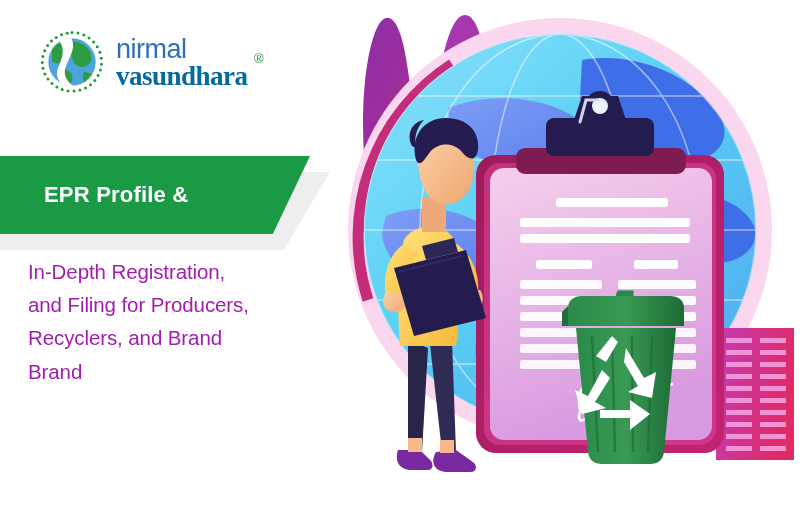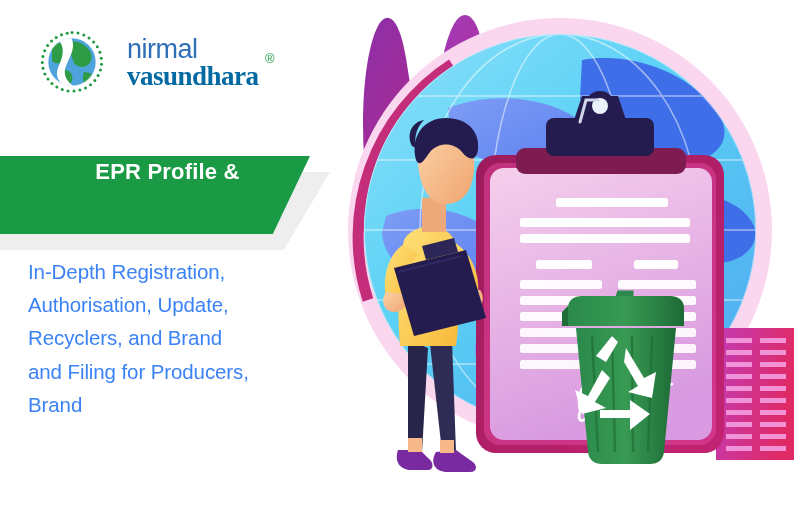--- a/index.html
+++ b/index.html
@@ -6,45 +6,45 @@
   html,body { width:805px; height:505px; }
   body {
     font-family:"Liberation Sans", sans-serif;
     background:#ffffff;
     overflow:hidden;
     position:relative;
   }
   .banner-root { position:relative; width:805px; height:505px; background:#fff; overflow:hidden; }
 
   
-  .logo-block { position:absolute; left:38px; top:28px; display:flex; align-items:center; gap:21px; }
+  .logo-block { position:absolute; left:38px; top:28px; display:flex; align-items:center; gap:10px; }
   .logo-globe { width:68px; height:68px; position:relative; flex:0 0 auto; }
   .logo-wordmark { display:flex; flex-direction:column; line-height:1.0; position:relative; padding-top:2px; }
   .wm-top { font-size:27px; letter-spacing:-0.5px; color:#2e6fb7; font-weight:400; }
   .wm-bottom { font-size:27px; letter-spacing:-0.5px; color:#0369a1; font-weight:600;font-family:Liberation Serif, serif; }
   .wm-reg { position:absolute; right:-16px; top:18px; font-size:13px; color:#219a3f; }
 
   
   .title-shadow {
     position:absolute; left:0; top:172px; width:330px; height:78px;
     background:#eeeeee;
     clip-path: polygon(0 0, 100% 0, 86% 100%, 0 100%);
   }
   .title-band {
     position:absolute; left:0; top:156px; width:310px; height:78px;
     background:#1a9a45;
     clip-path: polygon(0 0, 100% 0, 88% 100%, 0 100%);
-    display:flex; justify-content:center;
-    padding-left:25px;
+    display:flex; flex-direction:column; justify-content:center;
+    padding-left:44px;
   }
   .title-line { color:#ffffff; font-size:22px; font-weight:bold; line-height:1.42; letter-spacing:0.2px; }
 
   
   .subtitle { position:absolute; left:28px; top:255px; width:300px; }
-  .sub-line { font-size:20.5px; color:#3b82f6; line-height:1.62; font-weight:400; letter-spacing:-0.1px; }
+  .sub-line { font-size:20.5px; color:#a21caf; line-height:1.62; font-weight:400; letter-spacing:-0.1px; }
 
   
   .illus { position:absolute; left:330px; top:0; width:475px; height:505px; }
   .illus svg { display:block; width:100%; height:100%; }
 </style>
 </head>
 <body>
 
 <div class="banner-root">
 
@@ -108,23 +108,22 @@
     </div>
   </div>
 
   <div class="title-shadow"></div>
   <div class="title-band">
     <span class="title-line">EPR Profile &amp;</span>
   </div>
 
   <div class="subtitle">
     <div class="sub-line">In-Depth Registration,</div>
-    <div class="sub-line">Authorisation, Update,</div>
+    <div class="sub-line">and Filing for Producers,</div>
     <div class="sub-line">Recyclers, and Brand</div>
-    <div class="sub-line">and Filing for Producers,</div>
     <div class="sub-line">Brand</div>
   </div>
 
   <div class="illus">
     <svg viewBox="0 0 475 505" preserveAspectRatio="xMinYMin meet">
       <defs>
         <linearGradient id="leafA" x1="0" y1="0" x2="0.4" y2="1">
           <stop offset="0" stop-color="#8c2fa8"></stop>
           <stop offset="0.55" stop-color="#a72c95"></stop>
           <stop offset="1" stop-color="#d92d7a"></stop>

